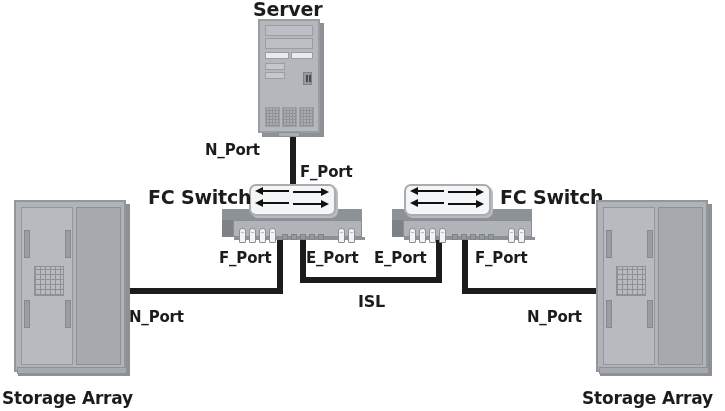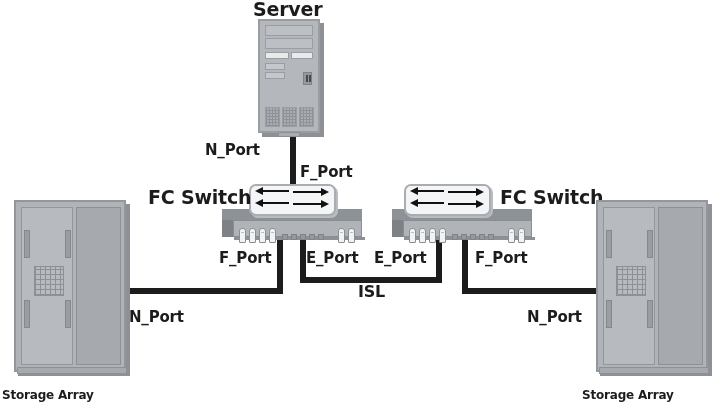--- a/index.html
+++ b/index.html
@@ -17,21 +17,21 @@
   }
   .lbl{
     position:absolute;
     font-weight:bold;
     color:#1c1c1c;
     white-space:nowrap;
     letter-spacing:-0.2px;
   }
   .lbl-title{font-size:19px;}
   .lbl-port{font-size:15px;}
-  .lbl-dev{font-size:12px;}
+  .lbl-dev{font-size:17px;}
   .lbl-isl{font-size:16px;}
 
   
   .wire{position:absolute;background:#1c1c1c;}
 
   
   .server{position:absolute;}
   .srv-shadow{
     position:absolute;left:4px;top:4px;width:100%;height:100%;
     background:#8d9196;
@@ -347,15 +347,15 @@
   <div class="lbl lbl-port" style="left:300px;top:163px;">F_Port</div>
 
   <div class="lbl lbl-port" style="left:219px;top:249px;">F_Port</div>
   <div class="lbl lbl-port" style="left:306px;top:249px;">E_Port</div>
   <div class="lbl lbl-port" style="left:374px;top:249px;">E_Port</div>
   <div class="lbl lbl-port" style="left:475px;top:249px;">F_Port</div>
 
   <div class="lbl lbl-port" style="left:129px;top:308px;">N_Port</div>
   <div class="lbl lbl-port" style="left:527px;top:308px;">N_Port</div>
 
-  <div class="lbl lbl-isl" style="left:358px;top:282px;">ISL</div>
+  <div class="lbl lbl-isl" style="left:358px;top:292px;">ISL</div>
 
 </div>
 
 </body></html>

